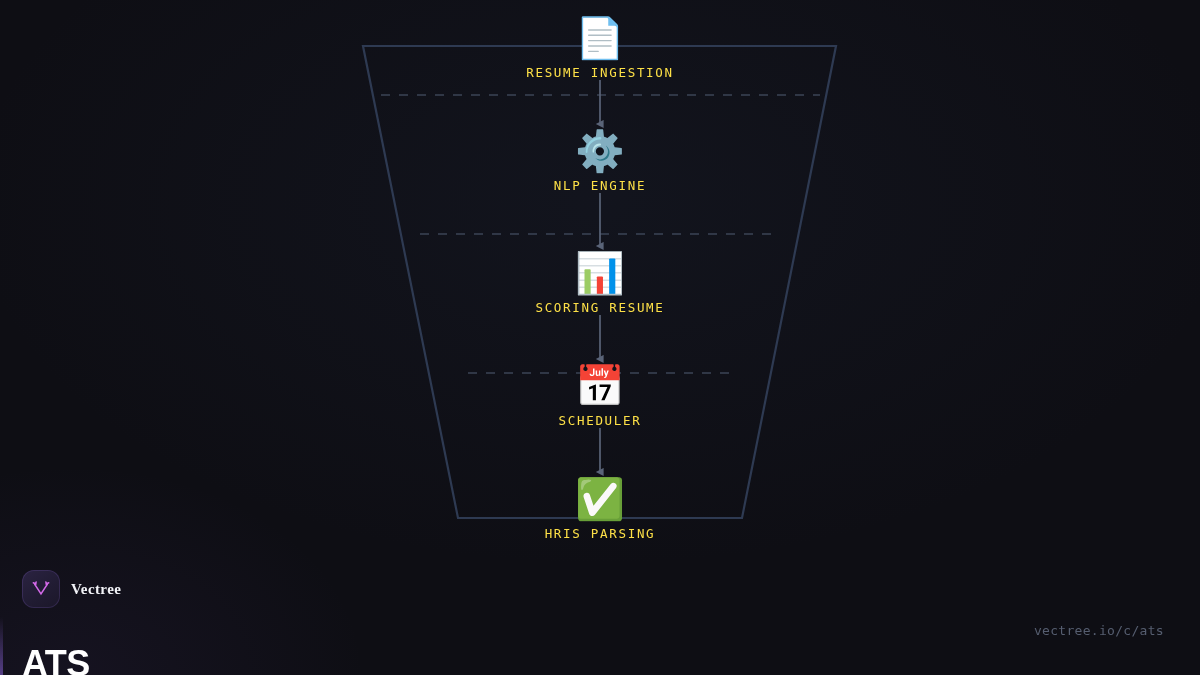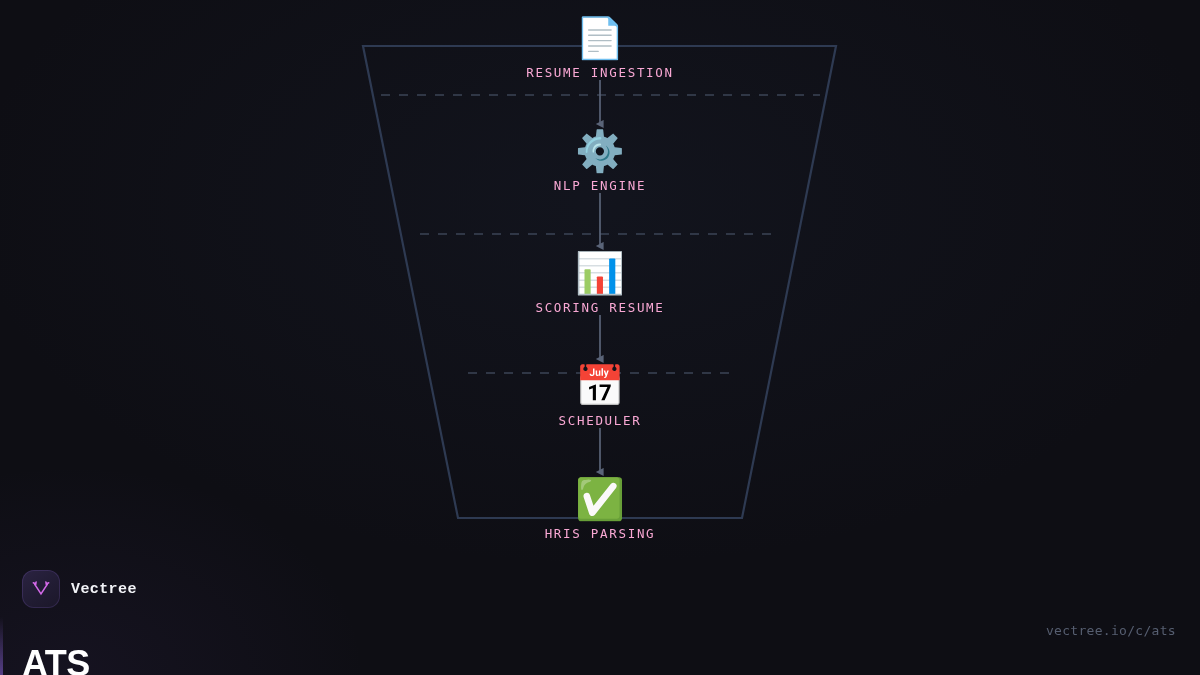--- a/index.html
+++ b/index.html
@@ -70,21 +70,21 @@
     display: block;
     height: 48px;
   }
 
   .node .label {
     display: inline-block;
     margin-top: 0;
     font-family: "DejaVu Sans Mono", "Liberation Mono", monospace;
     font-size: 12.5px;
     letter-spacing: 1.7px;
-    color: #f9a8d4;
+    color: #fde047;
     white-space: nowrap;
   }
 
   
   .footer {
     position: absolute;
     left: 0;
     bottom: 0;
     width: 1200px;
     height: 115px;
@@ -104,42 +104,42 @@
     height: 38px;
     border-radius: 12px;
     background: linear-gradient(145deg, #2b2342 0%, #211c33 55%, #1b1729 100%);
     box-shadow: inset 0 0 0 1px rgba(150,110,230,0.18);
     display: flex;
     align-items: center;
     justify-content: center;
   }
 
   .brand-name {
-    font-family: Liberation Mono, monospace;
+    font-family: Liberation Serif, serif;
     font-size: 15px;
     font-weight: bold;
     color: #f2f3f7;
     letter-spacing: 0.4px;
   }
 
   .page-title {
     position: absolute;
     left: 22px;
     top: 49px;
     font-family: "Liberation Sans", sans-serif;
     font-size: 36px;
     font-weight: bold;
     color: #ffffff;
     letter-spacing: -0.5px;
     margin-top: 34px;
   }
 
   .page-url {
     position: absolute;
-    right: 24px;
+    right: 36px;
     top: 63px;
     font-family: "DejaVu Sans Mono", "Liberation Mono", monospace;
     font-size: 13px;
     color: #565e70;
     letter-spacing: 0.3px;
   }
 </style>
 </head>
 <body>
 

